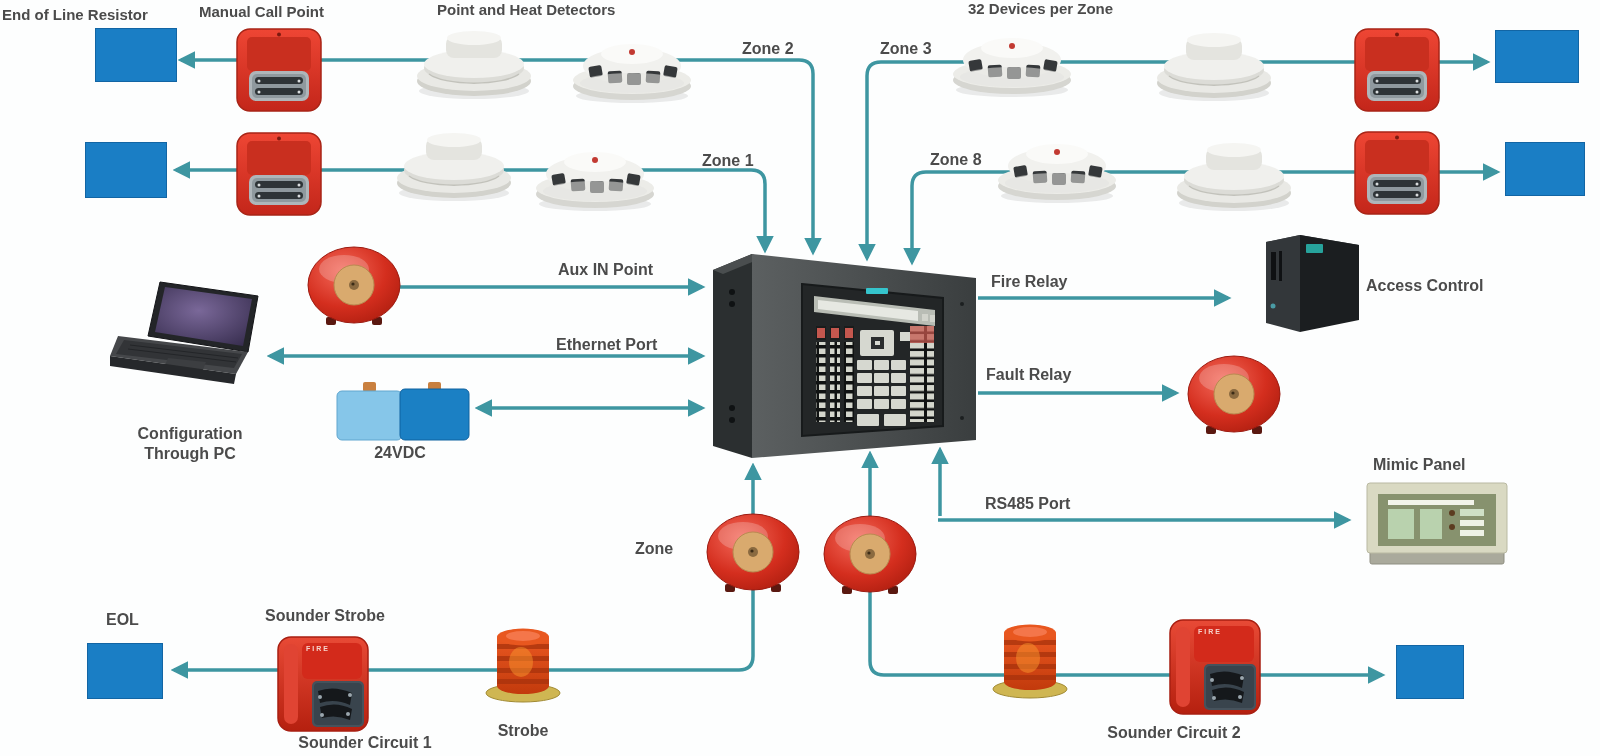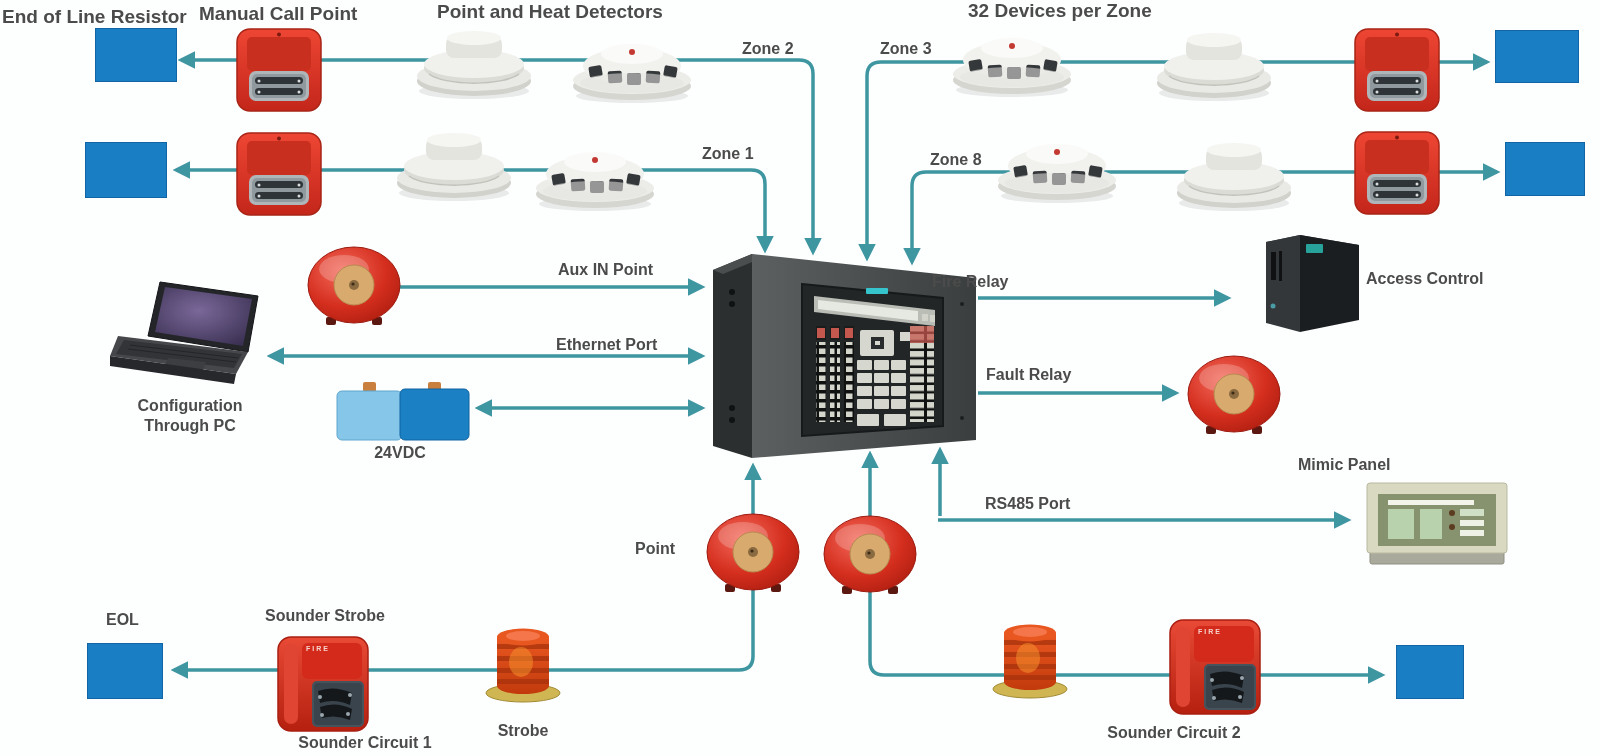--- a/index.html
+++ b/index.html
@@ -1,27 +1,27 @@
 <!DOCTYPE html>
 <html><head>
 <meta charset="utf-8">
 <style>
   html,body{margin:0;padding:0;background:#ffffff;}
   .stage{position:relative;width:1600px;height:756px;background:#fdfefe;overflow:hidden;
          font-family:"Liberation Sans",sans-serif;}
   .lbl{position:absolute;font-weight:bold;font-size:16px;color:#4b4b4b;white-space:nowrap;z-index:6;}
-  .lbl.big{font-size:19px;}
+  .lbl.big{font-size:15px;}
   .lbl.ctr{transform:translateX(-50%);}
   .dev{position:absolute;z-index:4;}
   .panel-svg{position:absolute;z-index:3;}
   .eol{position:absolute;background:#1a7ec5;border:1px solid #1265a4;z-index:4;}
   #wires{position:absolute;left:0;top:0;z-index:2;}
   .fire-txt{position:absolute;z-index:7;font-weight:bold;font-size:7px;letter-spacing:2px;
             color:#f6d3cc;z-index:7;}
-  .cfg{line-height:20px;text-align:center;}
+  .cfg{line-height:20px;text-align:center;margin-top:28px;}
 </style>
 </head>
 <body>
 
 <div class="stage">
 
   <svg width="0" height="0" style="position:absolute" aria-hidden="true">
     <defs>
       <linearGradient id="gcp" x1="0" y1="0" x2="0" y2="1">
         <stop offset="0" stop-color="#ee4634"></stop>
@@ -354,34 +354,34 @@
     <rect x="94" y="38" width="24" height="6" fill="#eef2e6"></rect>
     <rect x="94" y="48" width="24" height="6" fill="#eef2e6"></rect>
   </svg>
 
   <div class="lbl big" style="left:2px;top:6px">End of Line Resistor</div>
   <div class="lbl big" style="left:199px;top:3px">Manual Call Point</div>
   <div class="lbl big" style="left:437px;top:1px">Point and Heat Detectors</div>
   <div class="lbl big" style="left:968px;top:0px">32 Devices per Zone</div>
   <div class="lbl" style="left:742px;top:40px">Zone 2</div>
   <div class="lbl" style="left:880px;top:40px">Zone 3</div>
-  <div class="lbl" style="left:702px;top:145px">Zone 1</div>
+  <div class="lbl" style="left:702px;top:152px">Zone 1</div>
   <div class="lbl" style="left:930px;top:151px">Zone 8</div>
   <div class="lbl" style="left:558px;top:261px">Aux IN Point</div>
   <div class="lbl" style="left:556px;top:336px">Ethernet Port</div>
   <div class="lbl ctr" style="left:400px;top:444px">24VDC</div>
   <div class="lbl ctr cfg" style="left:190px;top:396px">
     <span>Configuration</span><br>
     <span>Through PC</span>
   </div>
-  <div class="lbl" style="left:932px;top:273px">Fire Relay</div>
-  <div class="lbl" style="left:1366px;top:270px">Access Control</div>
+  <div class="lbl" style="left:991px;top:273px">Fire Relay</div>
+  <div class="lbl" style="left:1366px;top:277px">Access Control</div>
   <div class="lbl" style="left:986px;top:366px">Fault Relay</div>
   <div class="lbl" style="left:985px;top:495px">RS485 Port</div>
-  <div class="lbl" style="left:1298px;top:456px">Mimic Panel</div>
-  <div class="lbl" style="left:635px;top:540px">Point</div>
+  <div class="lbl" style="left:1373px;top:456px">Mimic Panel</div>
+  <div class="lbl" style="left:635px;top:540px">Zone</div>
   <div class="lbl" style="left:106px;top:611px">EOL</div>
   <div class="lbl ctr" style="left:325px;top:607px">Sounder Strobe</div>
   <div class="lbl ctr" style="left:365px;top:734px">Sounder Circuit 1</div>
   <div class="lbl ctr" style="left:523px;top:722px">Strobe</div>
   <div class="lbl ctr" style="left:1174px;top:724px">Sounder Circuit 2</div>
 
 </div>
 
 </body></html>

